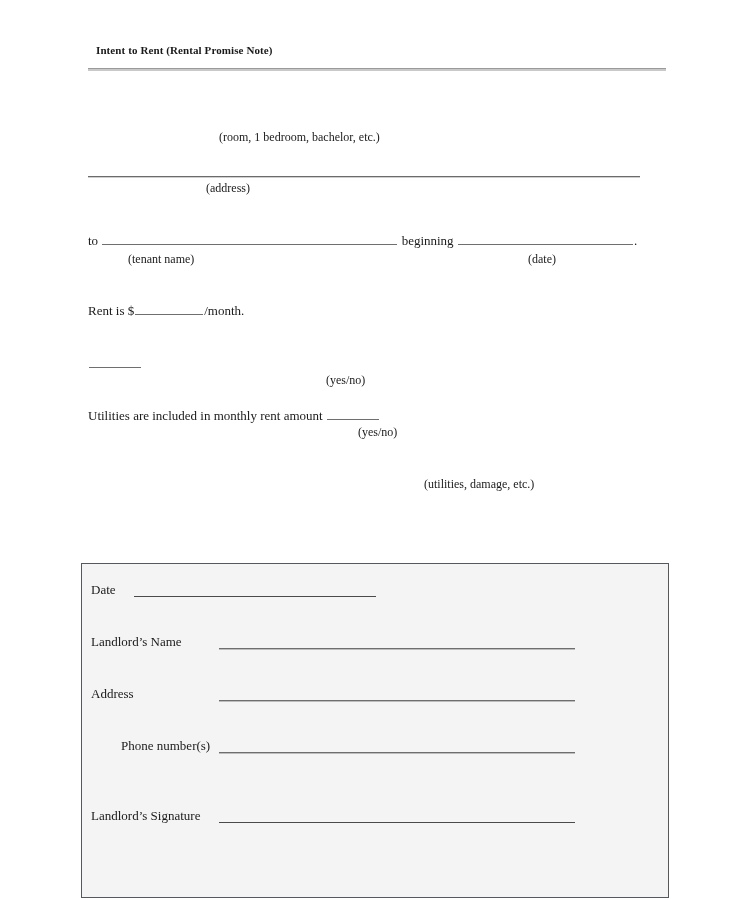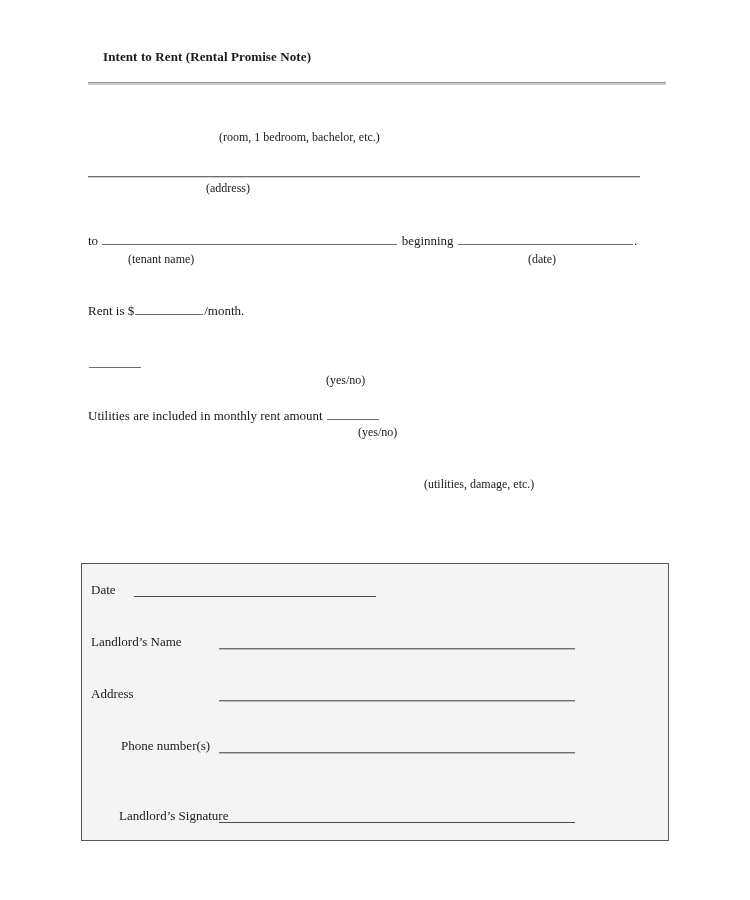--- a/index.html
+++ b/index.html
@@ -22,25 +22,25 @@
   }
 
   
   .title-block {
     position: absolute;
     left: 88px;
     top: 32px;
     width: 578px;
   }
   .doc-title {
-    font-size: 13px;
+    font-size: 11px;
     font-weight: bold;
     letter-spacing: 0.1px;
     line-height: 20px;
-    margin: 15px;
+    margin: 8px;
     white-space: nowrap;
   }
   .title-rule {
     margin-top: 3px;
     height: 3px;
     background: linear-gradient(to bottom, #9a9a9a 0px, #9a9a9a 1px, #c9c9c9 1px, #c9c9c9 3px);
   }
 
   
   .line {
@@ -71,21 +71,21 @@
     height: 2px;
     background: linear-gradient(to bottom, #6b6b6b 0px, #6b6b6b 1px, #cfcfcf 1px, #cfcfcf 2px);
   }
 
   
   .sig-box {
     position: absolute;
     left: 81px;
     top: 563px;
     width: 588px;
-    height: 278px;
+    height: 335px;
     background: #f4f4f4;
     border: 1.4px solid #55585c;
     box-sizing: border-box;
   }
   .sig-row {
     position: absolute;
     font-size: 13px;
     line-height: 16px;
     white-space: nowrap;
   }
@@ -158,20 +158,20 @@
     <div class="sig-row" style="left:9px; top:122px;">
       <span class="sig-label">Address</span>
     </div>
     <div class="sig-line" style="left:137px; top:136px; width:356px;"></div>
 
     <div class="sig-row" style="left:9px; top:174px;margin-left:30px;">
       <span class="sig-label">Phone number(s)</span>
     </div>
     <div class="sig-line" style="left:137px; top:188px; width:356px;"></div>
 
-    <div class="sig-row" style="left:9px; top:244px;margin-left:28px;">
+    <div class="sig-row" style="left:9px; top:244px;">
       <span class="sig-label">Landlord’s Signature</span>
     </div>
     <div class="sig-line solid-dark" style="left:137px; top:258px; width:356px;"></div>
 
   </div>
 
 </div>
 
 </body></html>

